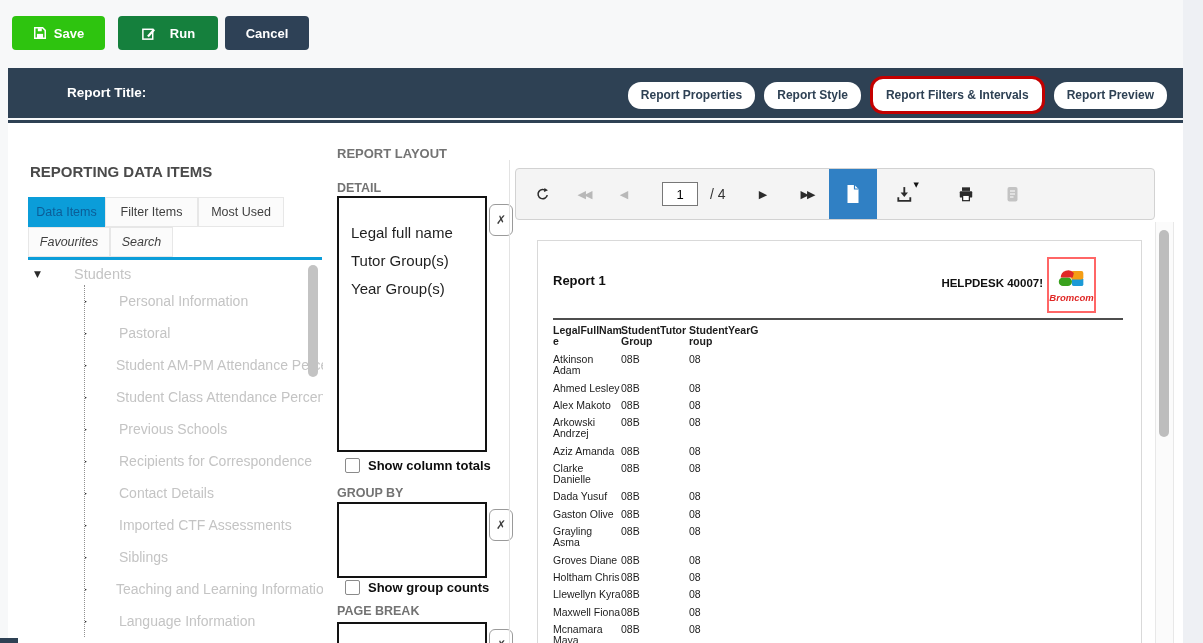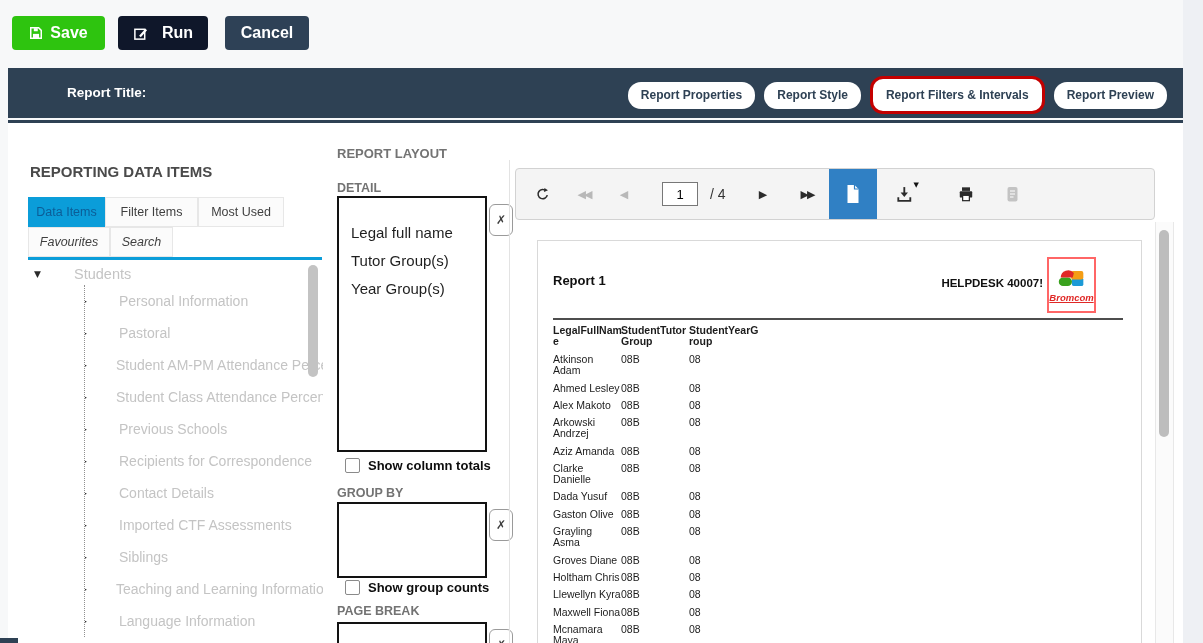--- a/index.html
+++ b/index.html
@@ -1,23 +1,23 @@
 <!DOCTYPE html>
 <html><head>
 <meta charset="utf-8">
 <style>
   html,body{margin:0;padding:0;background:#e9ebee;}
   .screen{position:relative;width:1203px;height:643px;background:#f7f8f9;
     font-family:"Liberation Sans",sans-serif;overflow:hidden;}
   
   .btn{position:absolute;top:16px;height:34px;border:none;border-radius:4px;color:#fff;
-    font-weight:bold;font-size:16px;display:flex;align-items:center;justify-content:center;
+    font-weight:bold;font-size:13px;display:flex;align-items:center;justify-content:center;
     gap:7px;cursor:pointer;font-family:inherit;}
   .btn.save{left:12px;width:93px;background:#2ec40f;}
-  .btn.run{left:118px;width:90px;background:#0f172a;gap:14px;}
+  .btn.run{left:118px;width:100px;background:#15803d;gap:14px;}
   .btn.cancel{left:225px;width:84px;background:#2e4156;}
   
   .header{position:absolute;left:8px;top:68px;width:1175px;height:50px;background:#2e4154;}
   .header-title{position:absolute;left:14px;top:17px;color:#fff;font-weight:bold;font-size:13.5px;padding-left:45px;}
   .header-buttons{position:absolute;right:16px;top:11px;display:flex;gap:9px;align-items:center;}
   .hbtn{height:27px;padding:12px 13px;background:#fff;color:#2e4154;font-weight:bold;font-size:12px;
     border:none;border-radius:13px;display:flex;align-items:center;cursor:pointer;font-family:inherit;box-sizing:border-box;}
   .hbtn.hl{border:3px solid #c40000;height:38px;margin:-3px 0;}
   .header-underline{position:absolute;left:8px;top:120px;width:1175px;height:3px;background:#2e4154;}
   .content-bg{position:absolute;left:8px;top:123px;width:1175px;height:520px;background:#fff;}
@@ -69,21 +69,21 @@
   .page-total{position:absolute;left:194px;top:0;height:50px;display:flex;align-items:center;font-size:14px;color:#333;}
   .blue-btn{position:absolute;left:313px;top:0;width:48px;height:50px;background:#3080c4;border:none;
     display:flex;align-items:center;justify-content:center;cursor:pointer;}
   .caret{font-size:7px;color:#111;position:relative;top:-9px;left:1px;font-family:"DejaVu Sans",sans-serif;}
   .pv-body{position:absolute;left:515px;top:222px;width:640px;height:421px;background:#fff;overflow:hidden;}
   .sheet{position:absolute;left:22px;top:18px;width:603px;height:440px;background:#fff;border:1px solid #d9d9d9;}
   .sheet-title{position:absolute;left:15px;top:32px;font-weight:bold;font-size:13px;color:#101010;}
   .helpdesk{position:absolute;left:380px;top:36px;width:125px;text-align:right;font-weight:bold;font-size:11.5px;color:#101010;}
   .logo-box{position:absolute;left:509px;top:16px;width:49px;height:56px;border:2px solid #f66;box-sizing:border-box;
     display:flex;flex-direction:column;align-items:center;justify-content:center;gap:1px;background:#fff;}
-  .logo-text{color:#e02826;font-style:italic;font-weight:bold;font-size:9.5px;text-decoration:underline;}
+  .logo-text{color:#e02826;font-style:italic;font-weight:bold;font-size:9.5px;}
   .hr{position:absolute;left:15px;top:77px;width:570px;height:2px;background:#4d4d4d;}
   .rpt-table{position:absolute;left:15px;top:82px;width:570px;font-size:10.5px;color:#1c1c1c;}
   .rpt-head,.rpt-row{display:grid;grid-template-columns:68px 68px 1fr;}
   .rpt-head{font-weight:bold;white-space:pre-line;line-height:11px;padding:2px 0 4px;}
   .rpt-row{line-height:11px;padding:3.2px 0;}
   .rpt-row .c0{white-space:pre-line;}
   .pv-scroll-track{position:absolute;left:1155px;top:222px;width:17px;height:421px;background:#fbfbfb;
     border-left:1px solid #e8e8e8;border-right:1px solid #e8e8e8;}
   .pv-scroll-thumb{position:absolute;left:1159px;top:230px;width:10px;height:207px;background:#bdbdbd;border-radius:6px;}
 </style>

